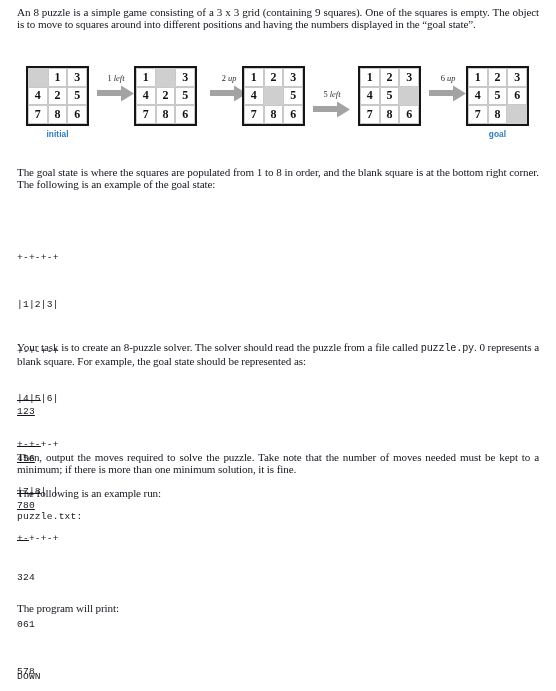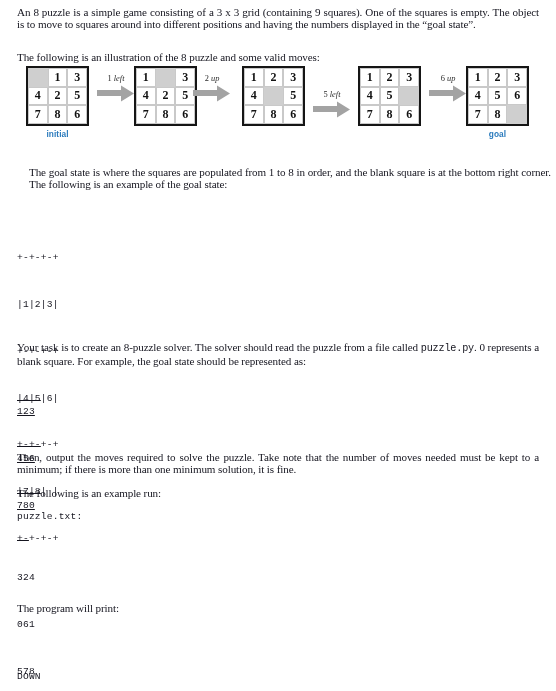--- a/index.html
+++ b/index.html
@@ -119,21 +119,20 @@
     margin: 0 auto;
   }
 </style>
 </head>
 <body>
 
 <div class="page">
 
   <div class="para" style="left:17px; top:6px; width:522px;">An 8 puzzle is a simple game consisting of a 3 x 3 grid (containing 9 squares). One of the squares is empty. The object is to move to squares around into different positions and having the numbers displayed in the “goal state”.</div>
 
-  <div class="para" style="left:17px; top:51px; width:522px;">The following is an illustration of the 8 puzzle and some valid moves:</div>
 
   <div class="illus">
 
     <div class="grid-wrap" style="left:26px;">
       <div class="grid">
         <div class="cell blank"></div>
         <div class="cell">1</div>
         <div class="cell">3</div>
         <div class="cell">4</div>
         <div class="cell">2</div>
@@ -159,21 +158,21 @@
         <div class="cell">3</div>
         <div class="cell">4</div>
         <div class="cell">2</div>
         <div class="cell">5</div>
         <div class="cell">7</div>
         <div class="cell">8</div>
         <div class="cell">6</div>
       </div>
     </div>
 
-    <div class="movegrp" style="left:189px;">
+    <div class="movegrp" style="left:206px;">
       <span class="movelabel"><span>2</span> <em>up</em></span>
       <svg class="arrow" width="38" height="17" viewBox="0 0 38 17">
         <path d="M0 5 L24 5 L24 0.5 L37 8.5 L24 16.5 L24 11 L0 11 Z" fill="#a3a3a3"></path>
       </svg>
     </div>
 
     <div class="grid-wrap" style="left:242px;">
       <div class="grid">
         <div class="cell">1</div>
         <div class="cell">2</div>
@@ -225,21 +224,21 @@
         <div class="cell">6</div>
         <div class="cell">7</div>
         <div class="cell">8</div>
         <div class="cell blank"></div>
       </div>
       <div class="caption">goal</div>
     </div>
 
   </div>
 
-  <div class="para" style="left:17px; top:166px; width:522px;margin-left:12px;">The goal state is where the squares are populated from 1 to 8 in order, and the blank square is at the bottom right corner. The following is an example of the goal state:</div>
+  <div class="para" style="left:17px; top:166px; width:522px;">The goal state is where the squares are populated from 1 to 8 in order, and the blank square is at the bottom right corner. The following is an example of the goal state:</div>
 
   <div class="codeblock" style="left:17px; top:219px;">
     <div class="codeline">+-+-+-+</div>
     <div class="codeline">|1|2|3|</div>
     <div class="codeline">+-+-+-+</div>
     <div class="codeline">|4|5|6|</div>
     <div class="codeline">+-+-+-+</div>
     <div class="codeline">|7|8| |</div>
     <div class="codeline">+-+-+-+</div>
   </div>

